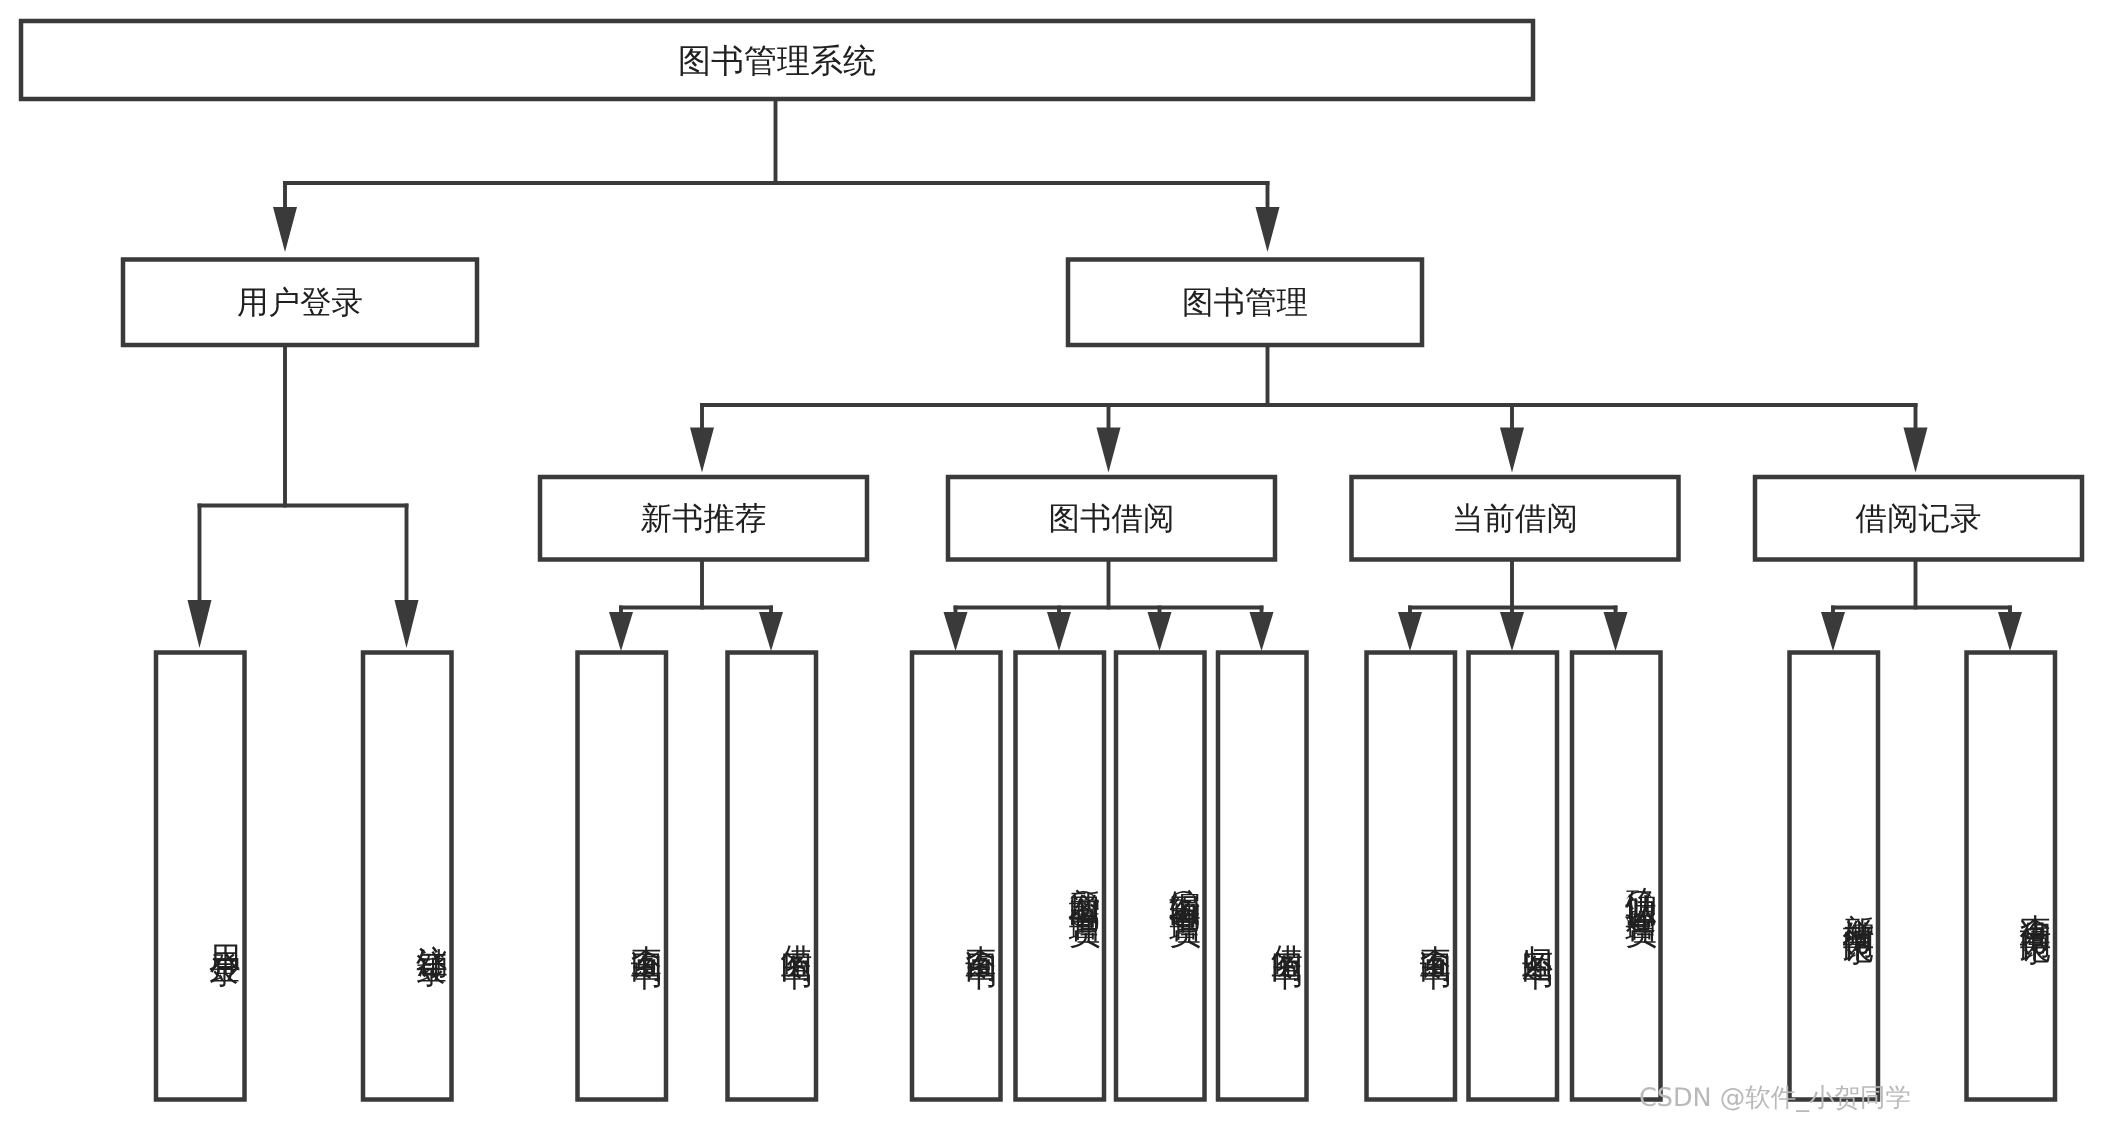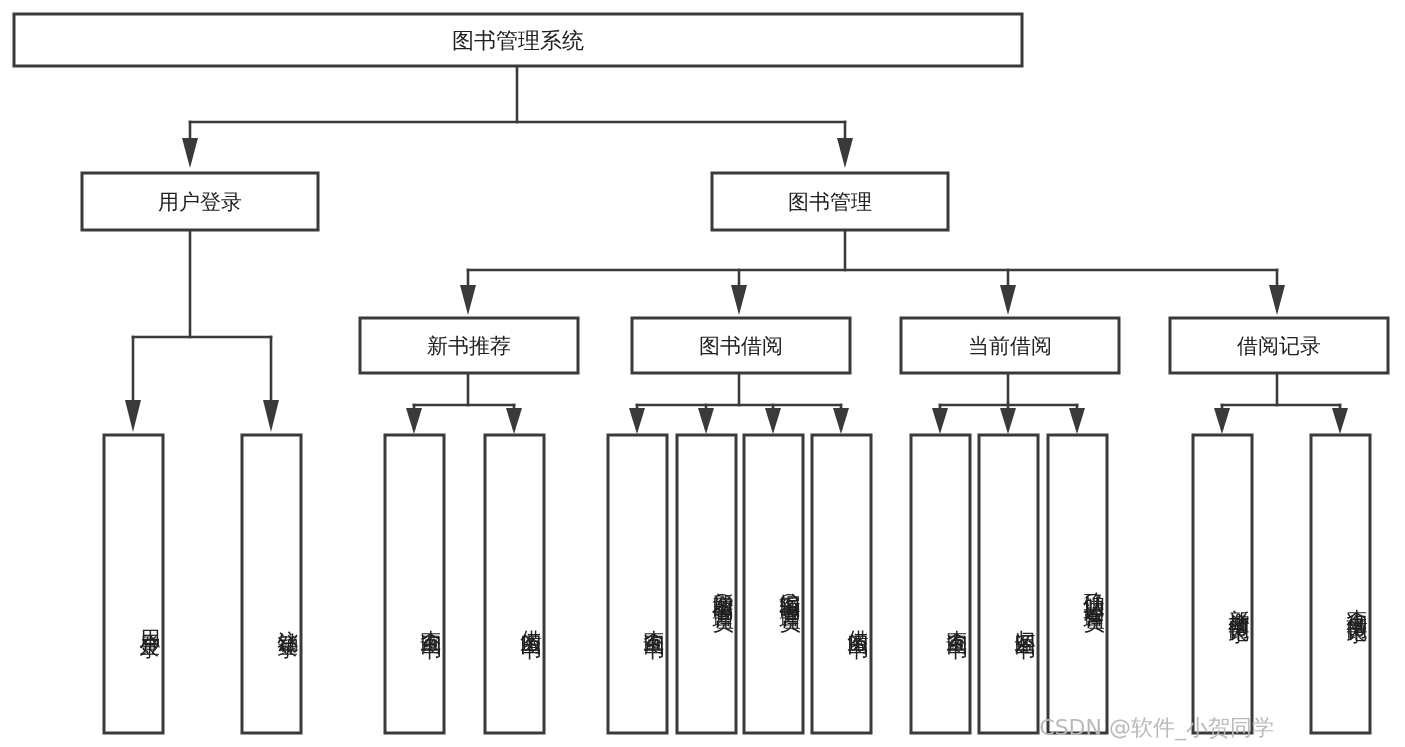--- a/index.html
+++ b/index.html
@@ -64,21 +64,21 @@
     display: flex;
     align-items: flex-start;
     justify-content: center;
     pointer-events: none;
   }
   .watermark {
     position: absolute;
     right: 8px;
     bottom: 4px;
     font-family: "DejaVu Sans", "Liberation Sans", sans-serif;
-    font-size: 22px;
+    font-size: 17px;
     color: #b9b9b9;
     white-space: nowrap;
   }
 </style>
 </head>
 <body>
 
 <div id="diagram-root">
 
   <svg id="tree" viewBox="0 0 1405 747">

